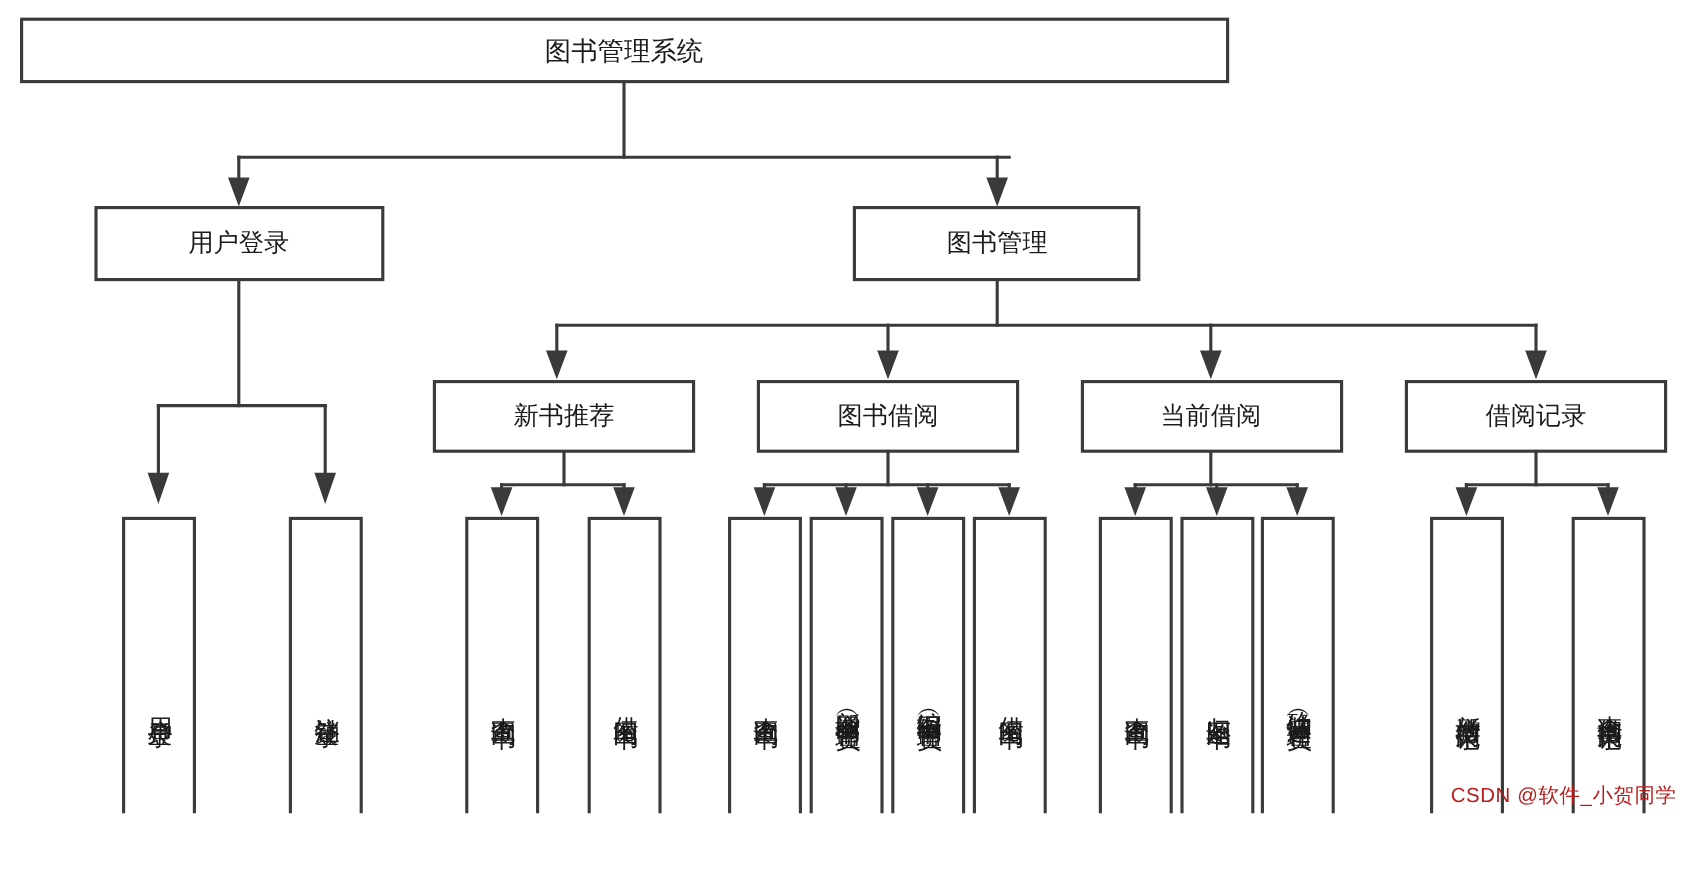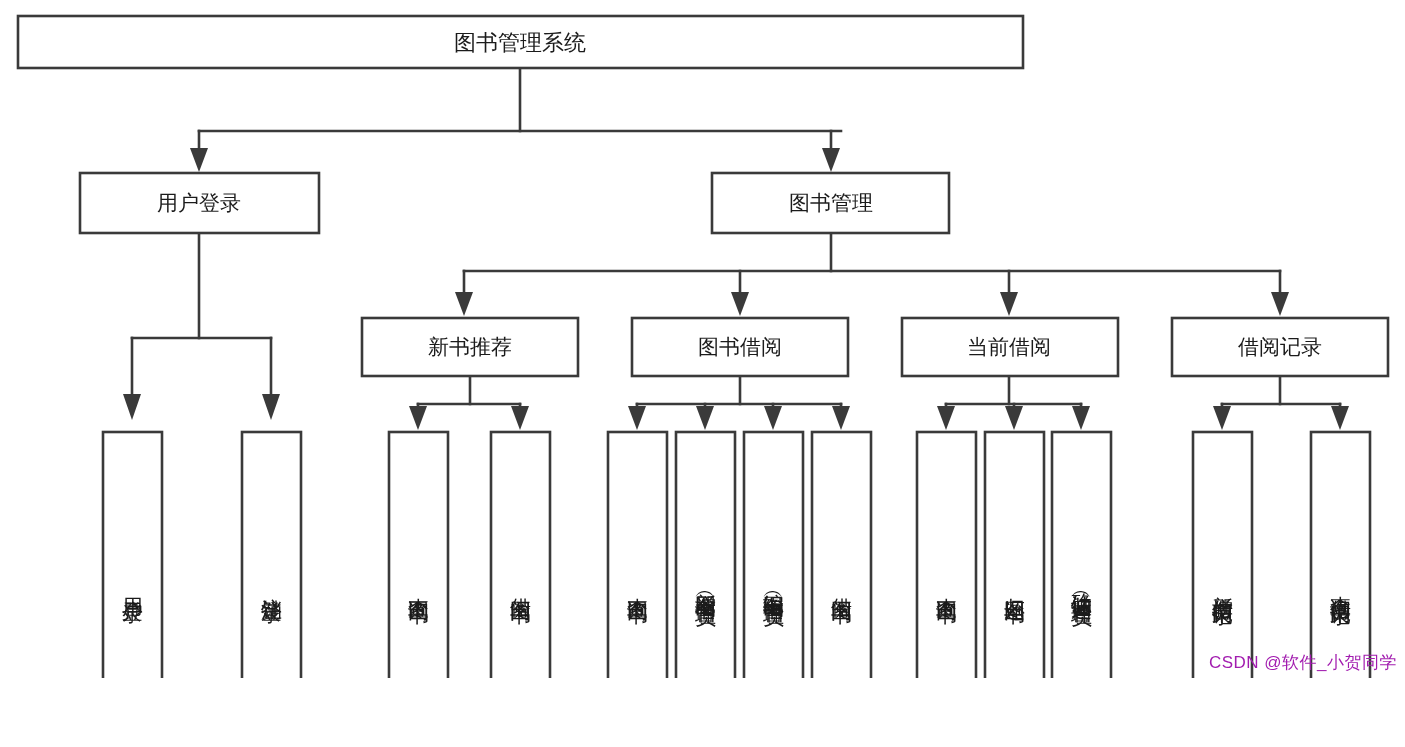--- a/index.html
+++ b/index.html
@@ -65,21 +65,21 @@
     letter-spacing: 2px;
     color: #1b1b1b;
     white-space: nowrap;
   }
   .watermark {
     position: absolute;
     right: 8px;
     bottom: 4px;
     font-family: "Liberation Sans", "DejaVu Sans", sans-serif;
     font-size: 17px;
-    color: #a21caf;
+    color: #b91c1c;
     letter-spacing: 0.5px;
     white-space: nowrap;
   }
 </style>
 </head>
 <body>
 
 <div id="stage">
 
   <svg id="diagram-svg" viewBox="0 0 1405 747" xmlns="http://www.w3.org/2000/svg">

